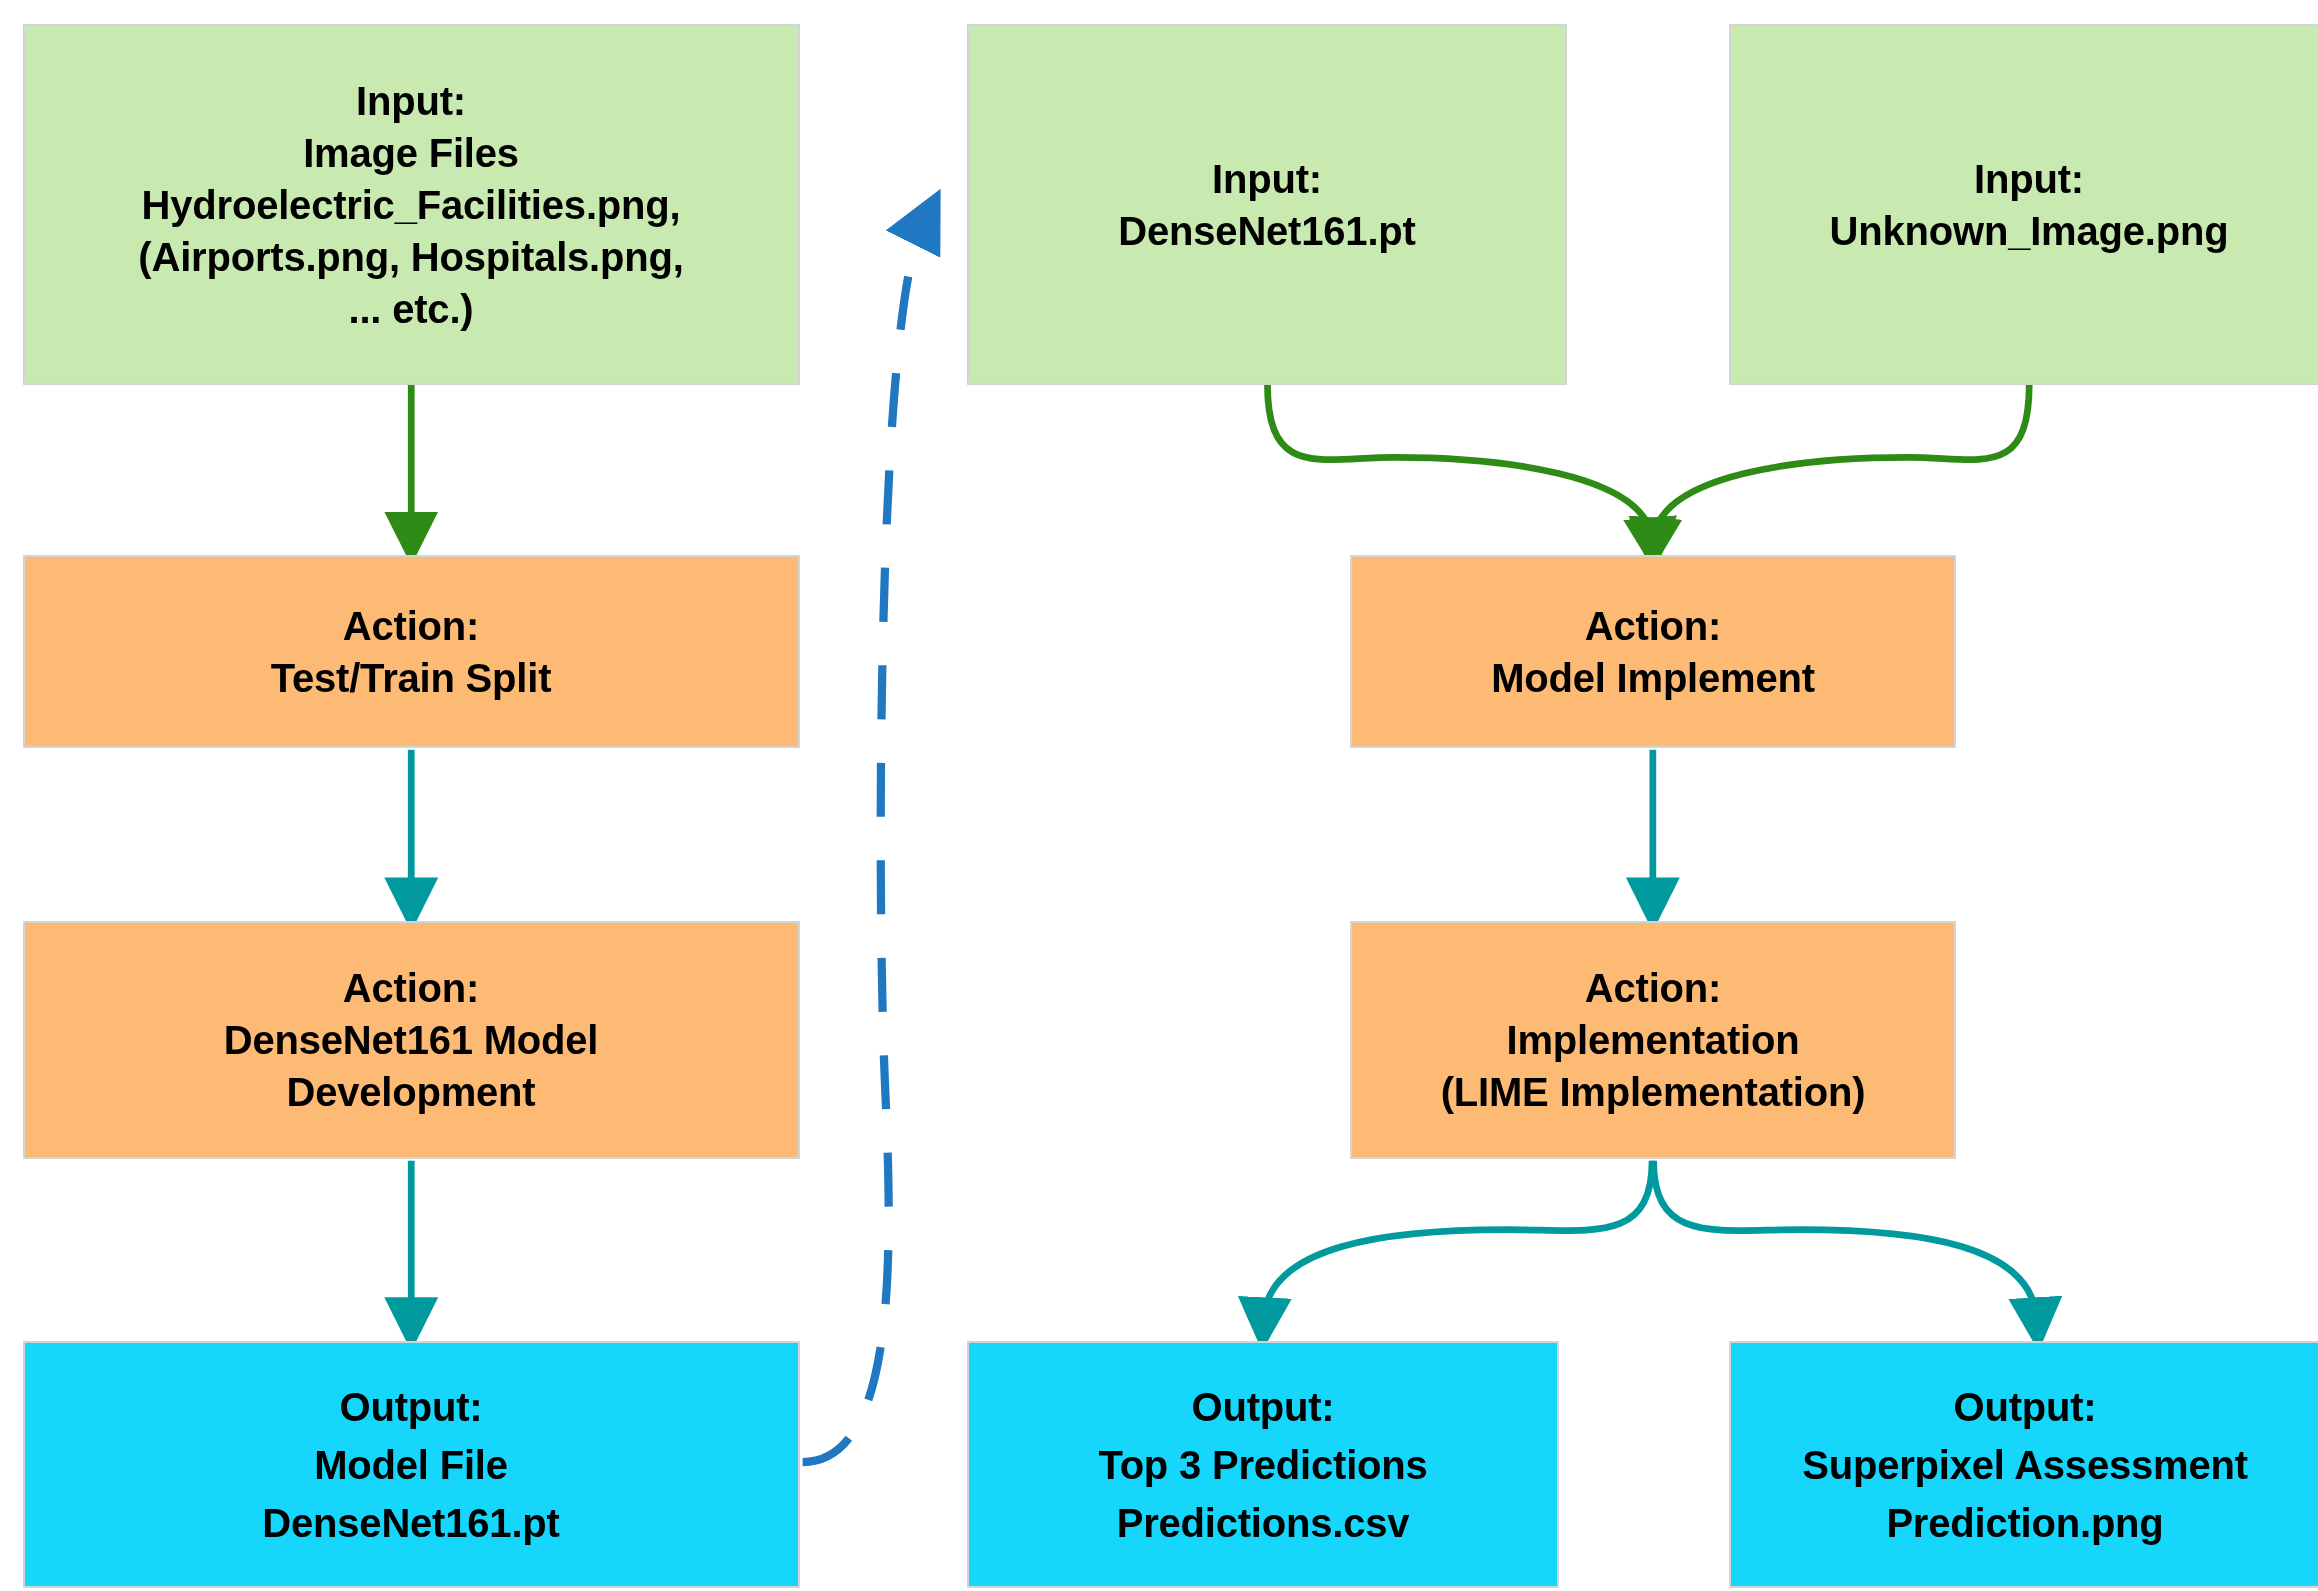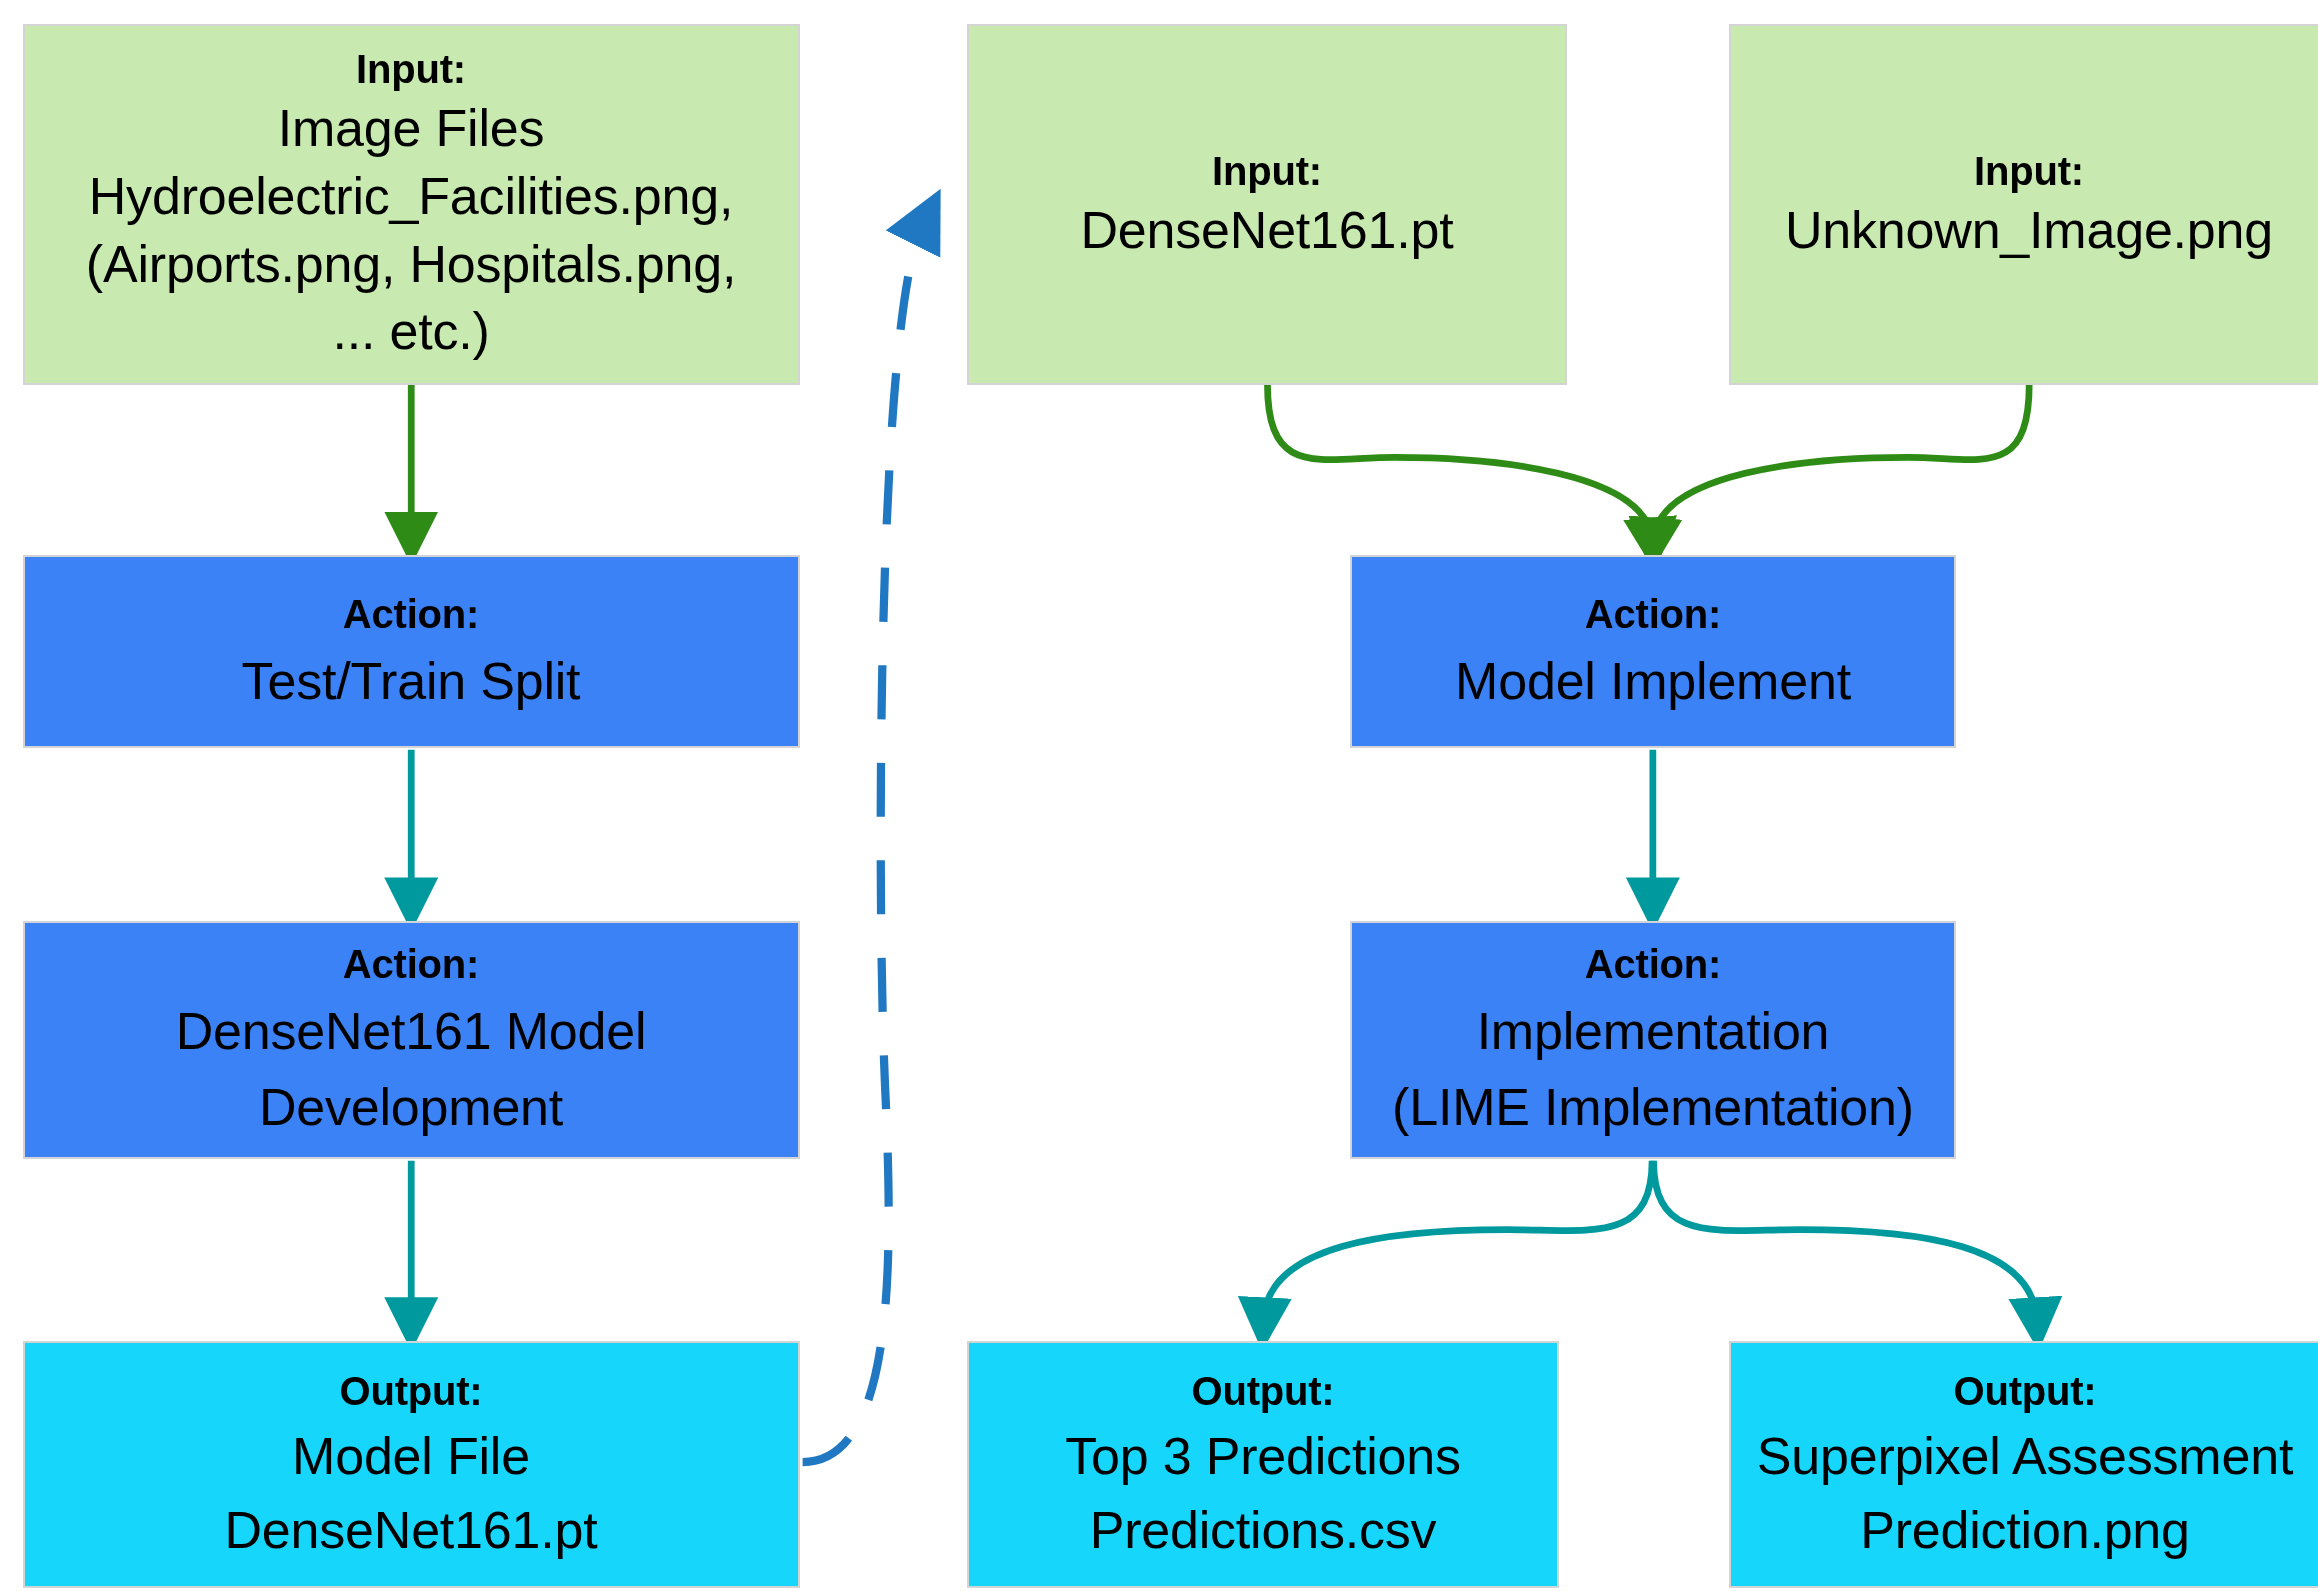--- a/index.html
+++ b/index.html
@@ -37,27 +37,27 @@
     color: #000000;
     line-height: 1.30;
     padding: 3px 7.5px;
   }
   .node .title {
     font-weight: bold;
     font-size: 40px;
     letter-spacing: -0.2px;
   }
   .node .line {
-    font-weight: normal;
-    font-size: 52px;
+    font-weight: bold;
+    font-size: 40px;
     letter-spacing: -0.2px;
     white-space: nowrap;
   }
   .input-node  { background: #c8e9b0; }
-  .action-node { background: #3b82f6; gap: 8px; }
+  .action-node { background: #fdba74; }
   .output-node { background: #16d6fb; gap: 6px; }
 </style>
 </head>
 <body>
 
 <div id="canvas">
 
   <svg id="edges" viewBox="0 0 3092 2122" xmlns="http://www.w3.org/2000/svg">
     <defs>
       <marker id="arrow-green" markerWidth="9" markerHeight="9" refX="3.3" refY="4.5" orient="auto" markerUnits="strokeWidth">

